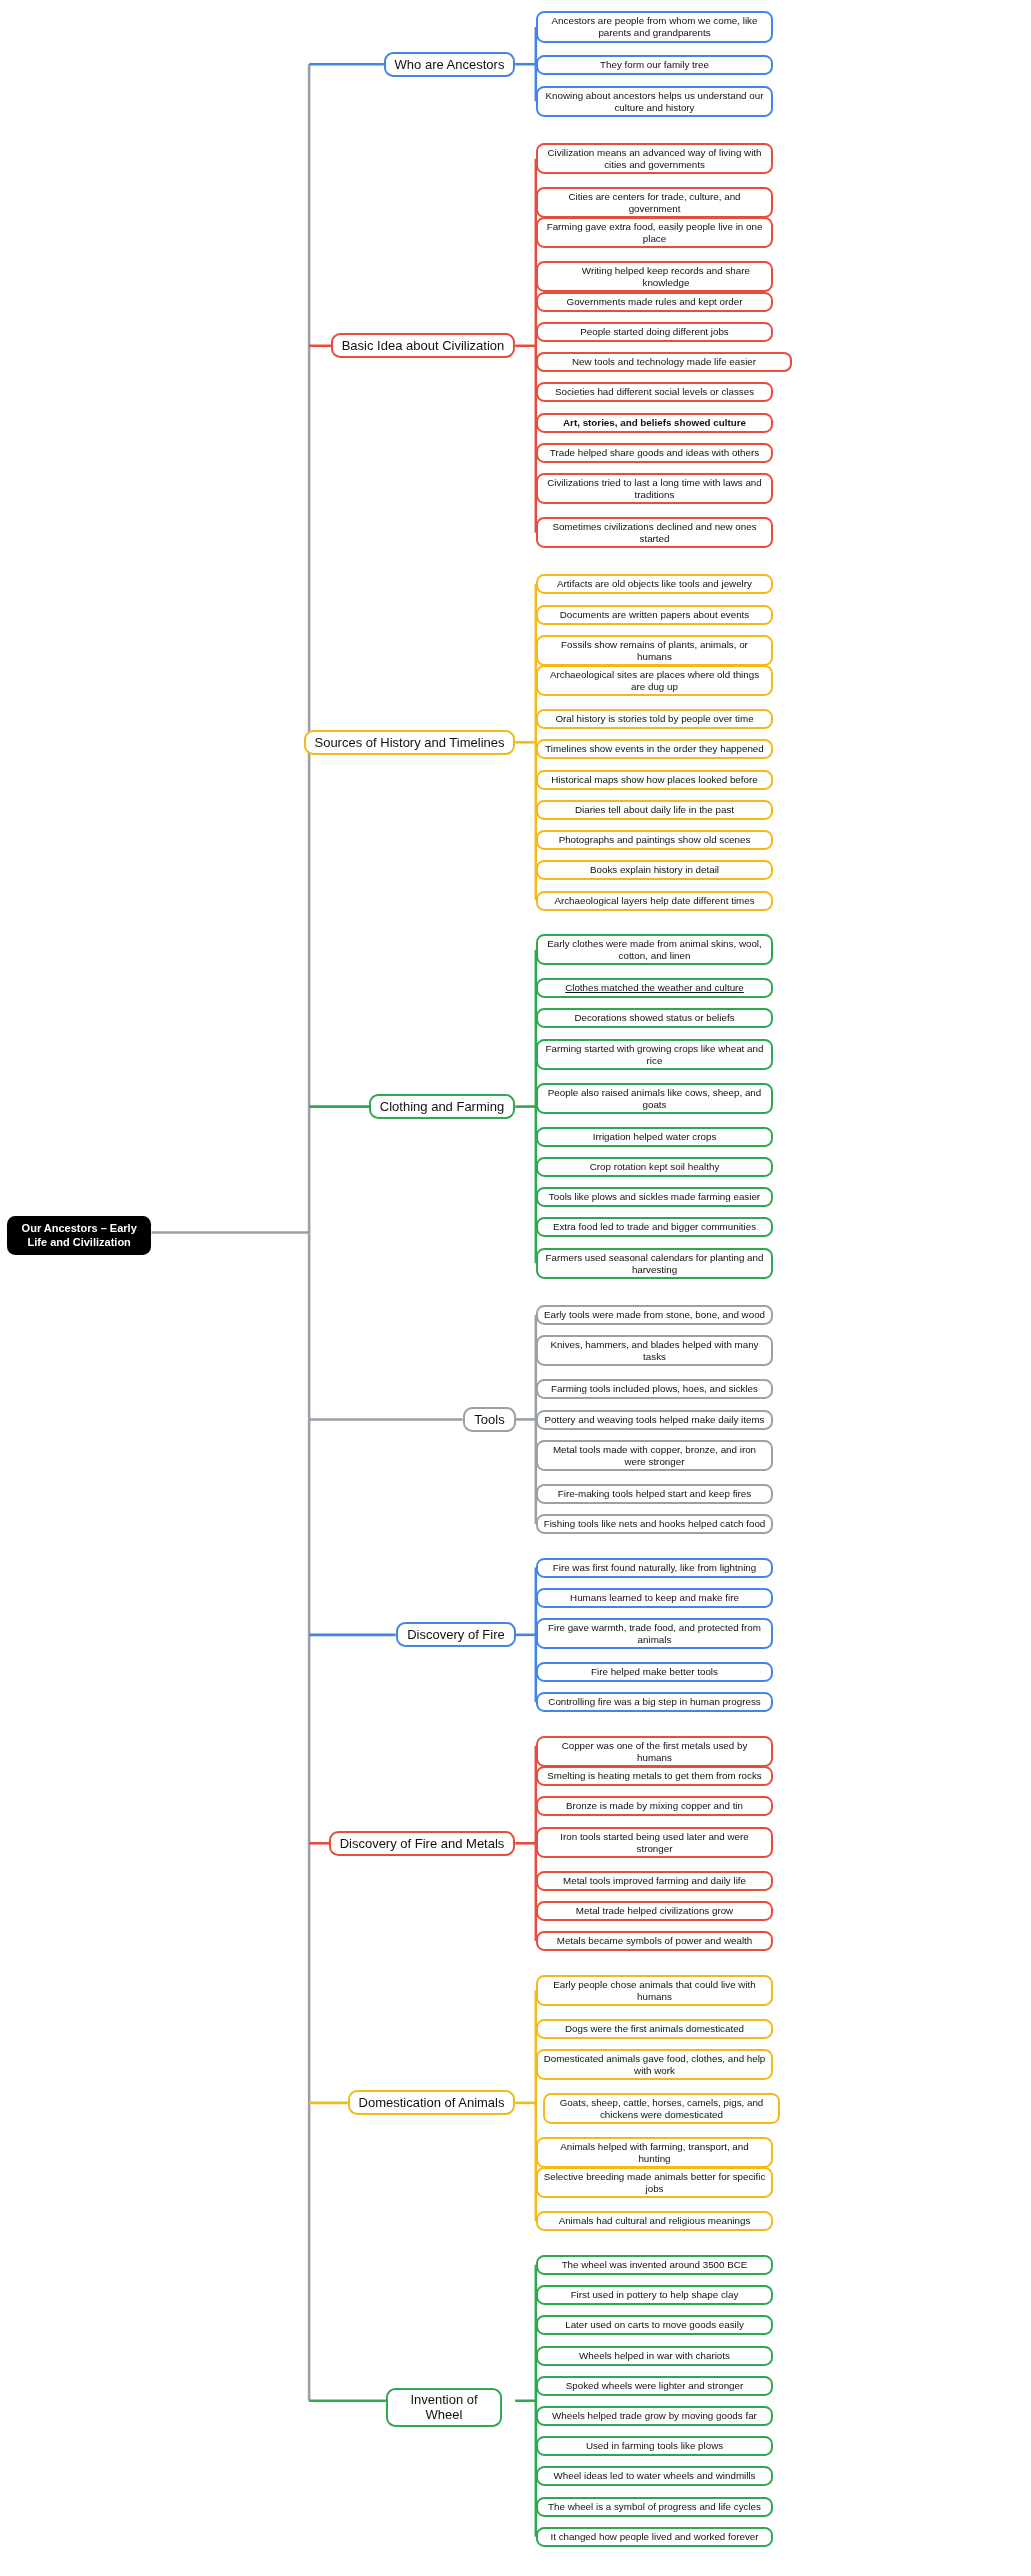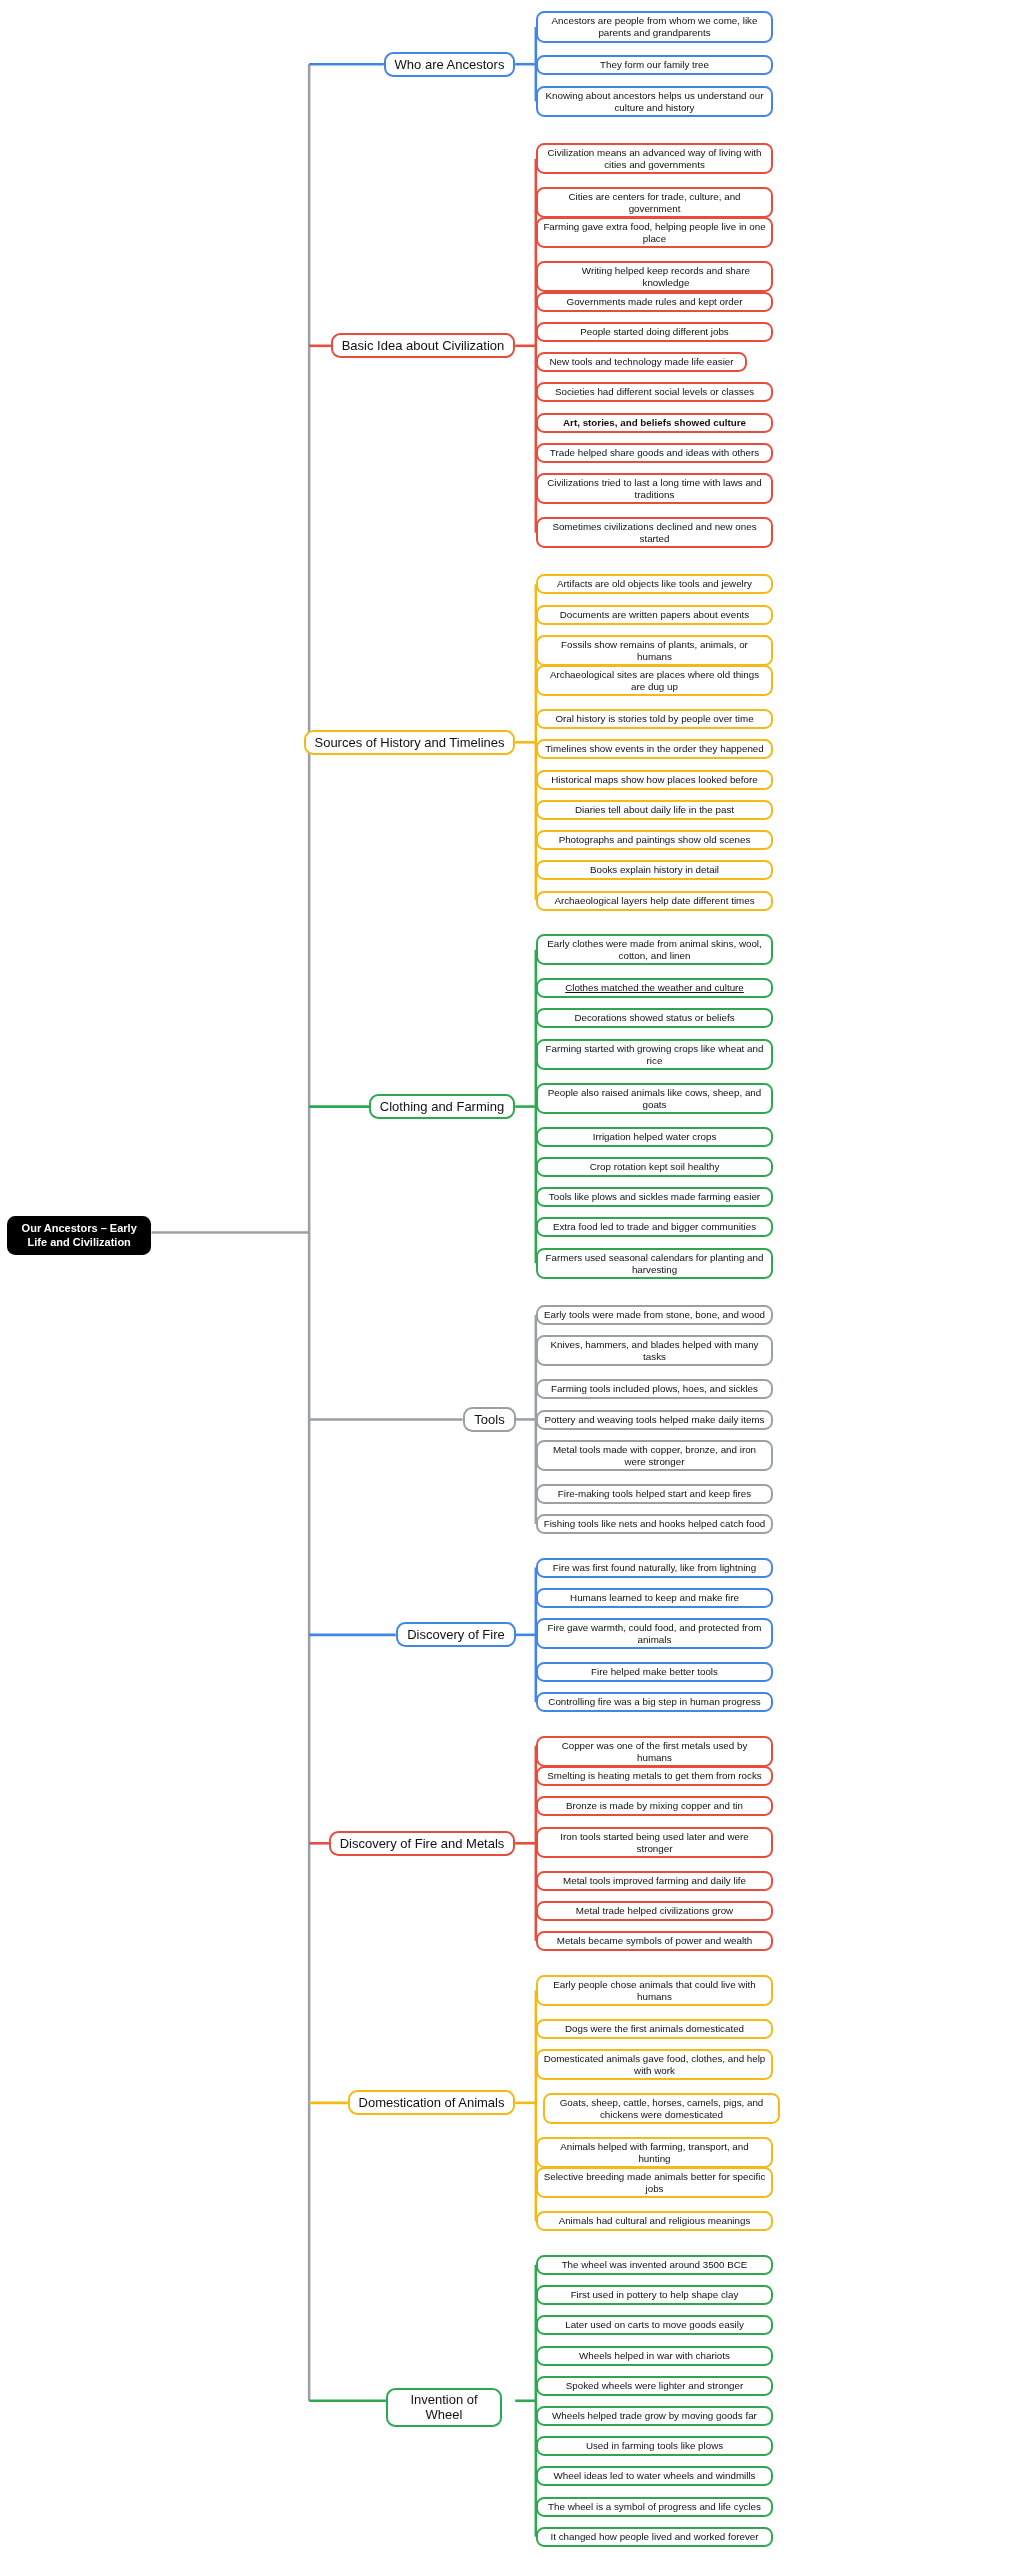--- a/index.html
+++ b/index.html
@@ -166,25 +166,25 @@
     </svg>
   <div id="nodes">
       <div class="node root" style="left: 7.2px; top: 1216px; width: 144px; min-height: 33px;">Our Ancestors – Early Life and Civilization</div>
       <div class="node branch" style="left: 384px; top: 52px; width: 131px; min-height: 25px; border-color: rgb(66, 133, 232);">Who are Ancestors</div>
       <div class="node leaf" style="left: 536px; top: 11.3px; width: 237px; min-height: 31px; border-color: rgb(66, 133, 232);">Ancestors are people from whom we come, like parents and grandparents</div>
       <div class="node leaf" style="left: 536px; top: 55px; width: 237px; min-height: 19.6px; border-color: rgb(66, 133, 232);">They form our family tree</div>
       <div class="node leaf" style="left: 536px; top: 86px; width: 237px; min-height: 31px; border-color: rgb(66, 133, 232);">Knowing about ancestors helps us understand our culture and history</div>
       <div class="node branch" style="left: 331px; top: 333px; width: 184px; min-height: 25px; border-color: rgb(231, 76, 60);">Basic Idea about Civilization</div>
       <div class="node leaf" style="left: 536px; top: 143px; width: 237px; min-height: 31px; border-color: rgb(231, 76, 60);">Civilization means an advanced way of living with cities and governments</div>
       <div class="node leaf" style="left: 536px; top: 187px; width: 237px; min-height: 19.6px; border-color: rgb(231, 76, 60);">Cities are centers for trade, culture, and government</div>
-      <div class="node leaf" style="left: 536px; top: 217px; width: 237px; min-height: 31px; border-color: rgb(231, 76, 60);">Farming gave extra food, helping people live in one place</div>
+      <div class="node leaf" style="left: 536px; top: 217px; width: 237px; min-height: 31px; border-color: rgb(231, 76, 60);">Farming gave extra food, easily people live in one place</div>
       <div class="node leaf" style="left: 536px; top: 261px; width: 237px; min-height: 19.6px; border-color: rgb(231, 76, 60); padding-left: 28px;">Writing helped keep records and share knowledge</div>
       <div class="node leaf" style="left: 536px; top: 292px; width: 237px; min-height: 19.6px; border-color: rgb(231, 76, 60);">Governments made rules and kept order</div>
       <div class="node leaf" style="left: 536px; top: 322px; width: 237px; min-height: 19.6px; border-color: rgb(231, 76, 60);">People started doing different jobs</div>
-      <div class="node leaf" style="left: 536px; top: 352px; width: 211px; min-height: 19.6px; border-color: rgb(231, 76, 60);">New tools and technology made life easier</div>
+      <div class="node leaf" style="left: 536px; top: 352px; width: 256px; min-height: 19.6px; border-color: rgb(231, 76, 60); border-radius: 8px;">New tools and technology made life easier</div>
       <div class="node leaf" style="left: 536px; top: 382px; width: 237px; min-height: 19.6px; border-color: rgb(231, 76, 60);">Societies had different social levels or classes</div>
       <div class="node leaf" style="left: 536px; top: 413px; width: 237px; min-height: 19.6px; border-color: rgb(231, 76, 60); font-weight: bold;">Art, stories, and beliefs showed culture</div>
       <div class="node leaf" style="left: 536px; top: 443px; width: 237px; min-height: 19.6px; border-color: rgb(231, 76, 60);">Trade helped share goods and ideas with others</div>
       <div class="node leaf" style="left: 536px; top: 473px; width: 237px; min-height: 31px; border-color: rgb(231, 76, 60);">Civilizations tried to last a long time with laws and traditions</div>
       <div class="node leaf" style="left: 536px; top: 517px; width: 237px; min-height: 31px; border-color: rgb(231, 76, 60);">Sometimes civilizations declined and new ones started</div>
       <div class="node branch" style="left: 304px; top: 730px; width: 211px; min-height: 25px; border-color: rgb(245, 185, 22);">Sources of History and Timelines</div>
       <div class="node leaf" style="left: 536px; top: 574px; width: 237px; min-height: 19.6px; border-color: rgb(245, 185, 22);">Artifacts are old objects like tools and jewelry</div>
       <div class="node leaf" style="left: 536px; top: 605px; width: 237px; min-height: 19.6px; border-color: rgb(245, 185, 22);">Documents are written papers about events</div>
       <div class="node leaf" style="left: 536px; top: 635px; width: 237px; min-height: 19.6px; border-color: rgb(245, 185, 22);">Fossils show remains of plants, animals, or humans</div>
       <div class="node leaf" style="left: 536px; top: 665px; width: 237px; min-height: 31px; border-color: rgb(245, 185, 22);">Archaeological sites are places where old things are dug up</div>
@@ -210,21 +210,21 @@
       <div class="node leaf" style="left: 536px; top: 1305px; width: 237px; min-height: 19.6px; border-color: rgb(154, 160, 166);">Early tools were made from stone, bone, and wood</div>
       <div class="node leaf" style="left: 536px; top: 1335px; width: 237px; min-height: 31px; border-color: rgb(154, 160, 166);">Knives, hammers, and blades helped with many tasks</div>
       <div class="node leaf" style="left: 536px; top: 1379px; width: 237px; min-height: 19.6px; border-color: rgb(154, 160, 166);">Farming tools included plows, hoes, and sickles</div>
       <div class="node leaf" style="left: 536px; top: 1410px; width: 237px; min-height: 19.6px; border-color: rgb(154, 160, 166);">Pottery and weaving tools helped make daily items</div>
       <div class="node leaf" style="left: 536px; top: 1440px; width: 237px; min-height: 31px; border-color: rgb(154, 160, 166);">Metal tools made with copper, bronze, and iron were stronger</div>
       <div class="node leaf" style="left: 536px; top: 1484px; width: 237px; min-height: 19.6px; border-color: rgb(154, 160, 166);">Fire-making tools helped start and keep fires</div>
       <div class="node leaf" style="left: 536px; top: 1514px; width: 237px; min-height: 19.6px; border-color: rgb(154, 160, 166);">Fishing tools like nets and hooks helped catch food</div>
       <div class="node branch" style="left: 396px; top: 1622px; width: 120px; min-height: 25px; border-color: rgb(66, 133, 232);">Discovery of Fire</div>
       <div class="node leaf" style="left: 536px; top: 1558px; width: 237px; min-height: 19.6px; border-color: rgb(66, 133, 232);">Fire was first found naturally, like from lightning</div>
       <div class="node leaf" style="left: 536px; top: 1588px; width: 237px; min-height: 19.6px; border-color: rgb(66, 133, 232);">Humans learned to keep and make fire</div>
-      <div class="node leaf" style="left: 536px; top: 1618px; width: 237px; min-height: 31px; border-color: rgb(66, 133, 232);">Fire gave warmth, could food, and protected from animals</div>
+      <div class="node leaf" style="left: 536px; top: 1618px; width: 237px; min-height: 31px; border-color: rgb(66, 133, 232);">Fire gave warmth, trade food, and protected from animals</div>
       <div class="node leaf" style="left: 536px; top: 1662px; width: 237px; min-height: 19.6px; border-color: rgb(66, 133, 232);">Fire helped make better tools</div>
       <div class="node leaf" style="left: 536px; top: 1692px; width: 237px; min-height: 19.6px; border-color: rgb(66, 133, 232);">Controlling fire was a big step in human progress</div>
       <div class="node branch" style="left: 329px; top: 1831px; width: 186px; min-height: 25px; border-color: rgb(231, 76, 60);">Discovery of Fire and Metals</div>
       <div class="node leaf" style="left: 536px; top: 1736px; width: 237px; min-height: 19.6px; border-color: rgb(231, 76, 60);">Copper was one of the first metals used by humans</div>
       <div class="node leaf" style="left: 536px; top: 1766px; width: 237px; min-height: 19.6px; border-color: rgb(231, 76, 60);">Smelting is heating metals to get them from rocks</div>
       <div class="node leaf" style="left: 536px; top: 1796px; width: 237px; min-height: 19.6px; border-color: rgb(231, 76, 60);">Bronze is made by mixing copper and tin</div>
       <div class="node leaf" style="left: 536px; top: 1827px; width: 237px; min-height: 31px; border-color: rgb(231, 76, 60);">Iron tools started being used later and were stronger</div>
       <div class="node leaf" style="left: 536px; top: 1871px; width: 237px; min-height: 19.6px; border-color: rgb(231, 76, 60);">Metal tools improved farming and daily life</div>
       <div class="node leaf" style="left: 536px; top: 1901px; width: 237px; min-height: 19.6px; border-color: rgb(231, 76, 60);">Metal trade helped civilizations grow</div>
       <div class="node leaf" style="left: 536px; top: 1931px; width: 237px; min-height: 19.6px; border-color: rgb(231, 76, 60);">Metals became symbols of power and wealth</div>

